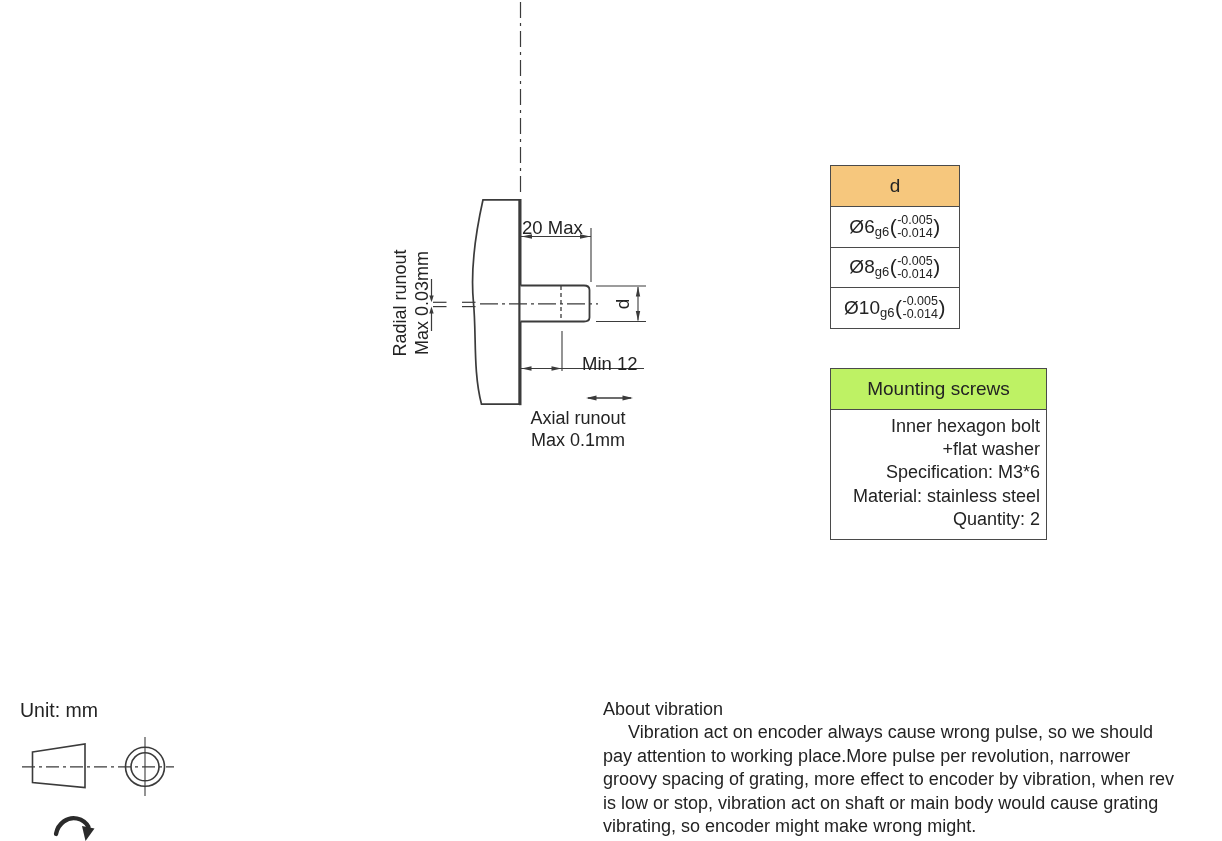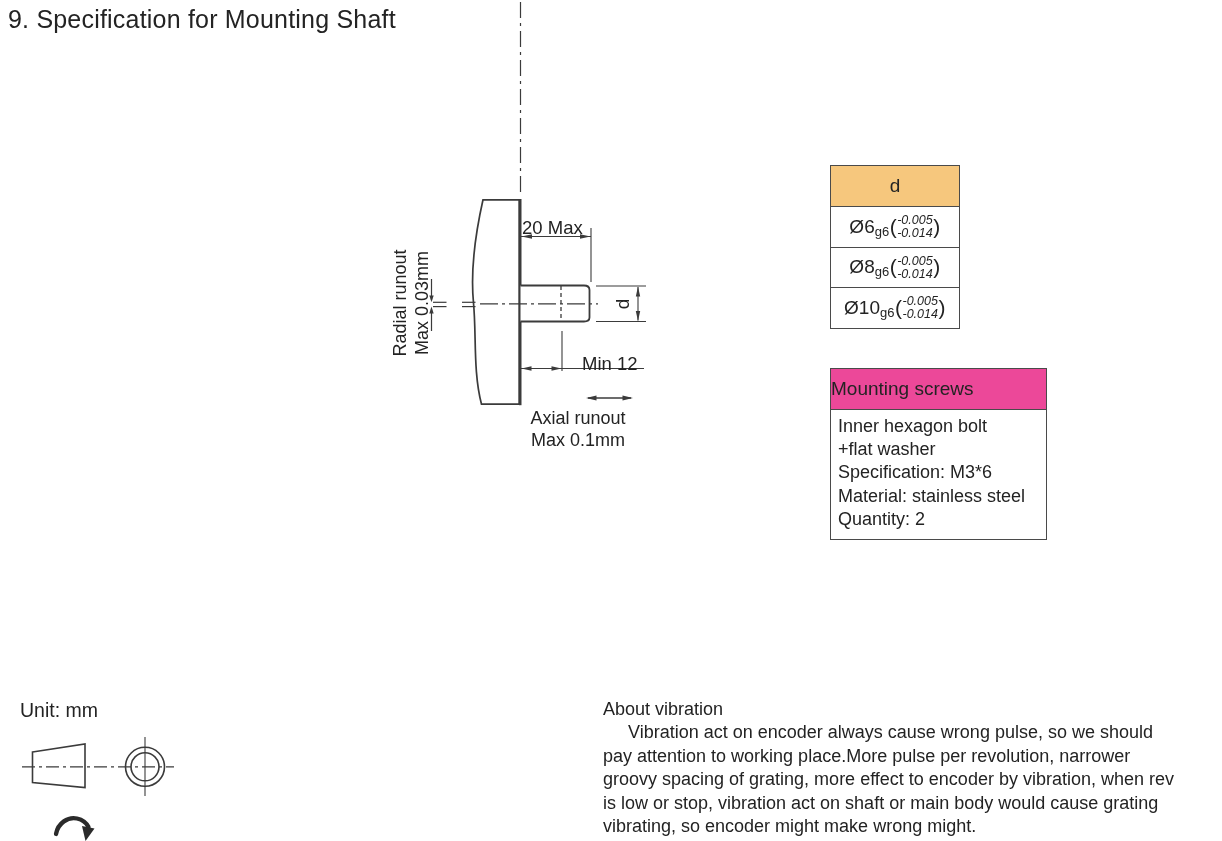--- a/index.html
+++ b/index.html
@@ -19,40 +19,39 @@
   #label-axial{left:519px;top:407px;width:118px;line-height:22px;font-size:18px;text-align:center;}
   
   #d-table{left:830px;top:165px;width:128px;border:1.6px solid #4a4a4a;background:#fff;}
   #d-table .hdr{height:40px;line-height:40px;text-align:center;font-size:19px;
     background:#f6c77d;border-bottom:1.6px solid #4a4a4a;}
   #d-table .row{height:39.5px;border-bottom:1.6px solid #4a4a4a;display:flex;align-items:center;justify-content:center;}
   #d-table .row:last-child{border-bottom:none;text-align:right;}
   .dia-base{font-size:19px;}
   .dia-sub{font-size:13px;margin-top:9px;}
   .dia-paren{font-size:21px;font-weight:400;margin:0 0.5px;}
-  .dia-stack{display:flex;flex-direction:column;font-size:12.5px;line-height:13px;margin-top:1px;font-style:italic;}
+  .dia-stack{display:flex;flex-direction:column;font-size:12.5px;line-height:13px;margin-top:1px;}
   
   #screws-box{left:830px;top:368px;width:215px;border:1.5px solid #4a4a4a;background:#fff;}
-  #screws-box .hdr{height:40px;line-height:40px;text-align:left;font-size:19px;
-    background:#ec4899;border-bottom:1.5px solid #4a4a4a;}
-  #screws-box .body{padding:5px 6px 8px 7px;}
+  #screws-box .hdr{height:40px;line-height:40px;text-align:center;font-size:19px;
+    background:#bef264;border-bottom:1.5px solid #4a4a4a;}
+  #screws-box .body{padding:5px 6px 8px 7px;text-align:right;}
   #screws-box .body div{font-size:18px;line-height:23.2px;}
   
   #unit-label{left:20px;top:699px;font-size:19.5px;}
   #rotation-legend{left:96px;top:815px;font-size:17px;}
   
   #vibration{left:603px;top:698px;width:618px;}
   #vibration div{font-size:18px;line-height:23.4px;}
 </style>
 </head>
 <body>
 
 <div id="page">
 
-  <div id="title" class="abs">9. Specification for Mounting Shaft</div>
 
   <svg id="drawing-svg" class="abs" width="1222" height="841" viewBox="0 0 1222 841">
     <g stroke="#3b3b3b" fill="none" stroke-linecap="butt">
 
       <line x1="520.5" y1="2" x2="520.5" y2="197" stroke-width="1.2" stroke-dasharray="16 5 3 5"></line>
 
       <path d="M483,199.8 C474,240 470.5,272 473.5,303 C476.5,334 473,372 481.5,404.2 L519.2,404.2 L519.2,199.8 Z" fill="#ffffff" stroke-width="1.7"></path>
       <line x1="520.2" y1="199" x2="520.2" y2="405.2" stroke-width="2.6"></line>
 
       <path d="M520.5,285.5 L584,285.5 Q589.5,285.5 589.5,290 L589.5,317.5 Q589.5,321.5 584,321.5 L520.5,321.5" fill="#ffffff" stroke-width="1.8"></path>

